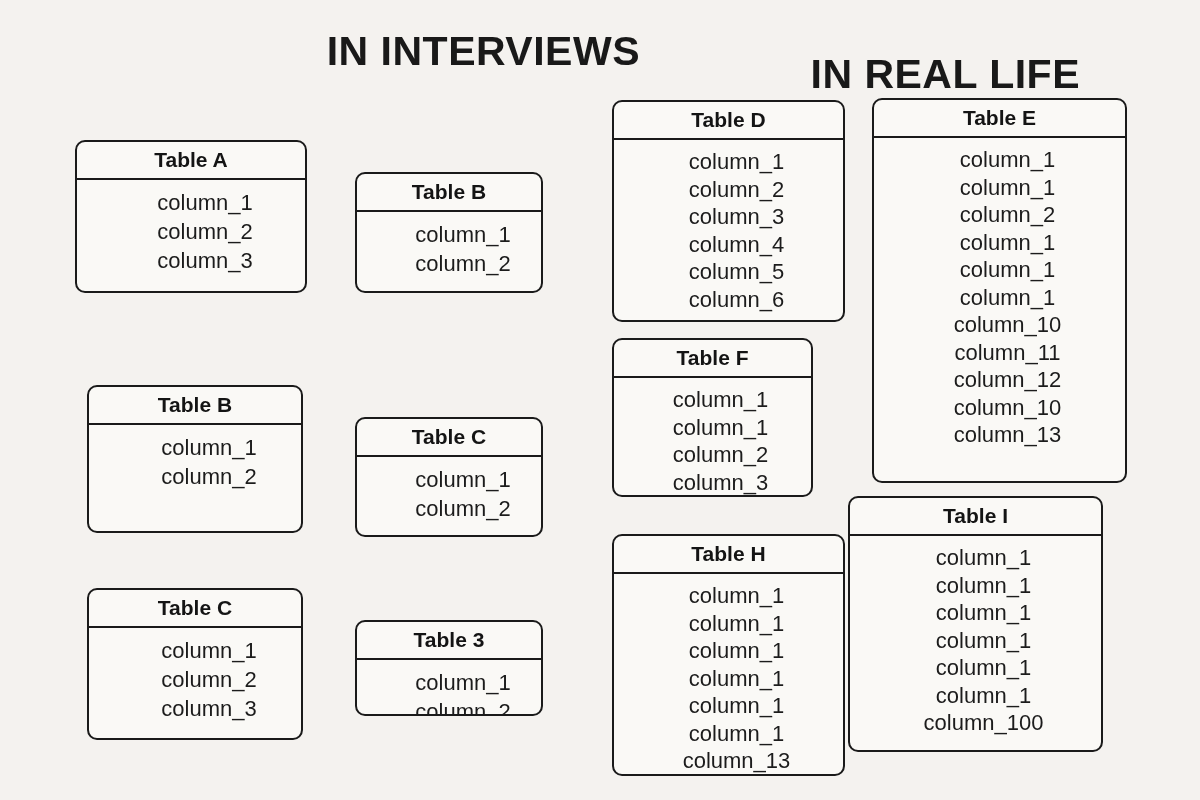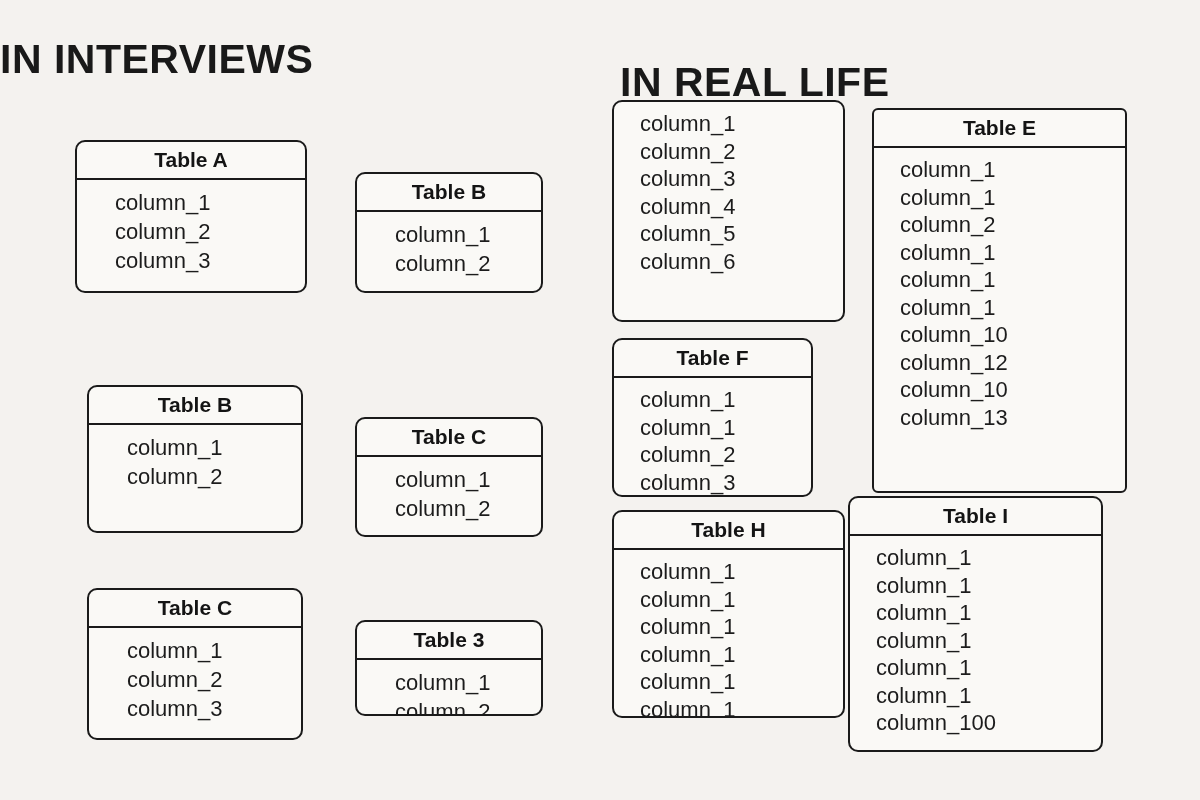--- a/index.html
+++ b/index.html
@@ -13,26 +13,26 @@
   }
   .canvas {
     position: relative;
     width: 1200px;
     height: 800px;
     background: #f4f2ef;
     overflow: hidden;
   }
   .section-title {
     position: absolute;
-    top: 36px;
+    top: 28px;
     font-size: 41px;
     font-weight: 800;
     letter-spacing: 0.5px;
     color: #191919;
-    text-align: left;
+    text-align: right;
     white-space: nowrap;
   }
   .title-interviews { left: 0;   width: 640px; }
   .title-reallife   { left: 620px; width: 460px; margin-top: 23px; }
 
   .dbtable {
     position: absolute;
     background: #faf9f6;
     border: 2px solid #1a1a1a;
     border-radius: 10px;
@@ -43,20 +43,21 @@
     height: 36px;
     line-height: 36px;
     text-align: center;
     font-weight: 700;
     font-size: 21px;
     border-bottom: 2px solid #1a1a1a;
     color: #141414;
   }
   .dbtable .body {
     padding: 8px 10px 6px 0;
+    text-align: center;
   }
   .dbtable .row {
     font-size: 22px;
     line-height: 29px;
     color: #1c1c1c;
     white-space: nowrap;
   }
   .sec-interviews .row { padding-left: 38px; line-height: 29px; }
   .sec-reallife   .row { padding-left: 26px; line-height: 27.5px; }
 </style>
@@ -113,57 +114,59 @@
 
   <div class="dbtable sec-interviews" style="left:355px; top:620px; width:188px; height:96px;">
     <div class="hdr">Table 3</div>
     <div class="body">
         <div class="row">column_1</div>
         <div class="row">column_2</div>
       </div>
   </div>
 
   <div class="dbtable sec-reallife" style="left:612px; top:100px; width:233px; height:222px;">
+    <div class="hdr">Table D</div>
     <div class="body">
         <div class="row">column_1</div>
         <div class="row">column_2</div>
         <div class="row">column_3</div>
         <div class="row">column_4</div>
         <div class="row">column_5</div>
         <div class="row">column_6</div>
       </div>
   </div>
 
-  <div class="dbtable sec-reallife" style="left:872px; top:108px;  width:255px; height:385px;border-radius:6px;">
+  <div class="dbtable sec-reallife" style="left:872px; top:98px;  width:255px; height:385px;">
     <div class="hdr">Table E</div>
     <div class="body">
         <div class="row">column_1</div>
         <div class="row">column_1</div>
         <div class="row">column_2</div>
         <div class="row">column_1</div>
         <div class="row">column_1</div>
         <div class="row">column_1</div>
         <div class="row">column_10</div>
+        <div class="row">column_11</div>
         <div class="row">column_12</div>
         <div class="row">column_10</div>
         <div class="row">column_13</div>
       </div>
   </div>
 
   <div class="dbtable sec-reallife" style="left:612px; top:338px; width:201px; height:159px;">
     <div class="hdr">Table F</div>
     <div class="body">
         <div class="row">column_1</div>
         <div class="row">column_1</div>
         <div class="row">column_2</div>
         <div class="row">column_3</div>
       </div>
   </div>
 
-  <div class="dbtable sec-reallife" style="left:612px; top:510px; width:233px; height:208px;">
+  <div class="dbtable sec-reallife" style="left:612px; top:534px; width:233px; height:242px;">
     <div class="hdr">Table H</div>
     <div class="body">
         <div class="row">column_1</div>
         <div class="row">column_1</div>
         <div class="row">column_1</div>
         <div class="row">column_1</div>
         <div class="row">column_1</div>
         <div class="row">column_1</div>
         <div class="row">column_13</div>
       </div>

